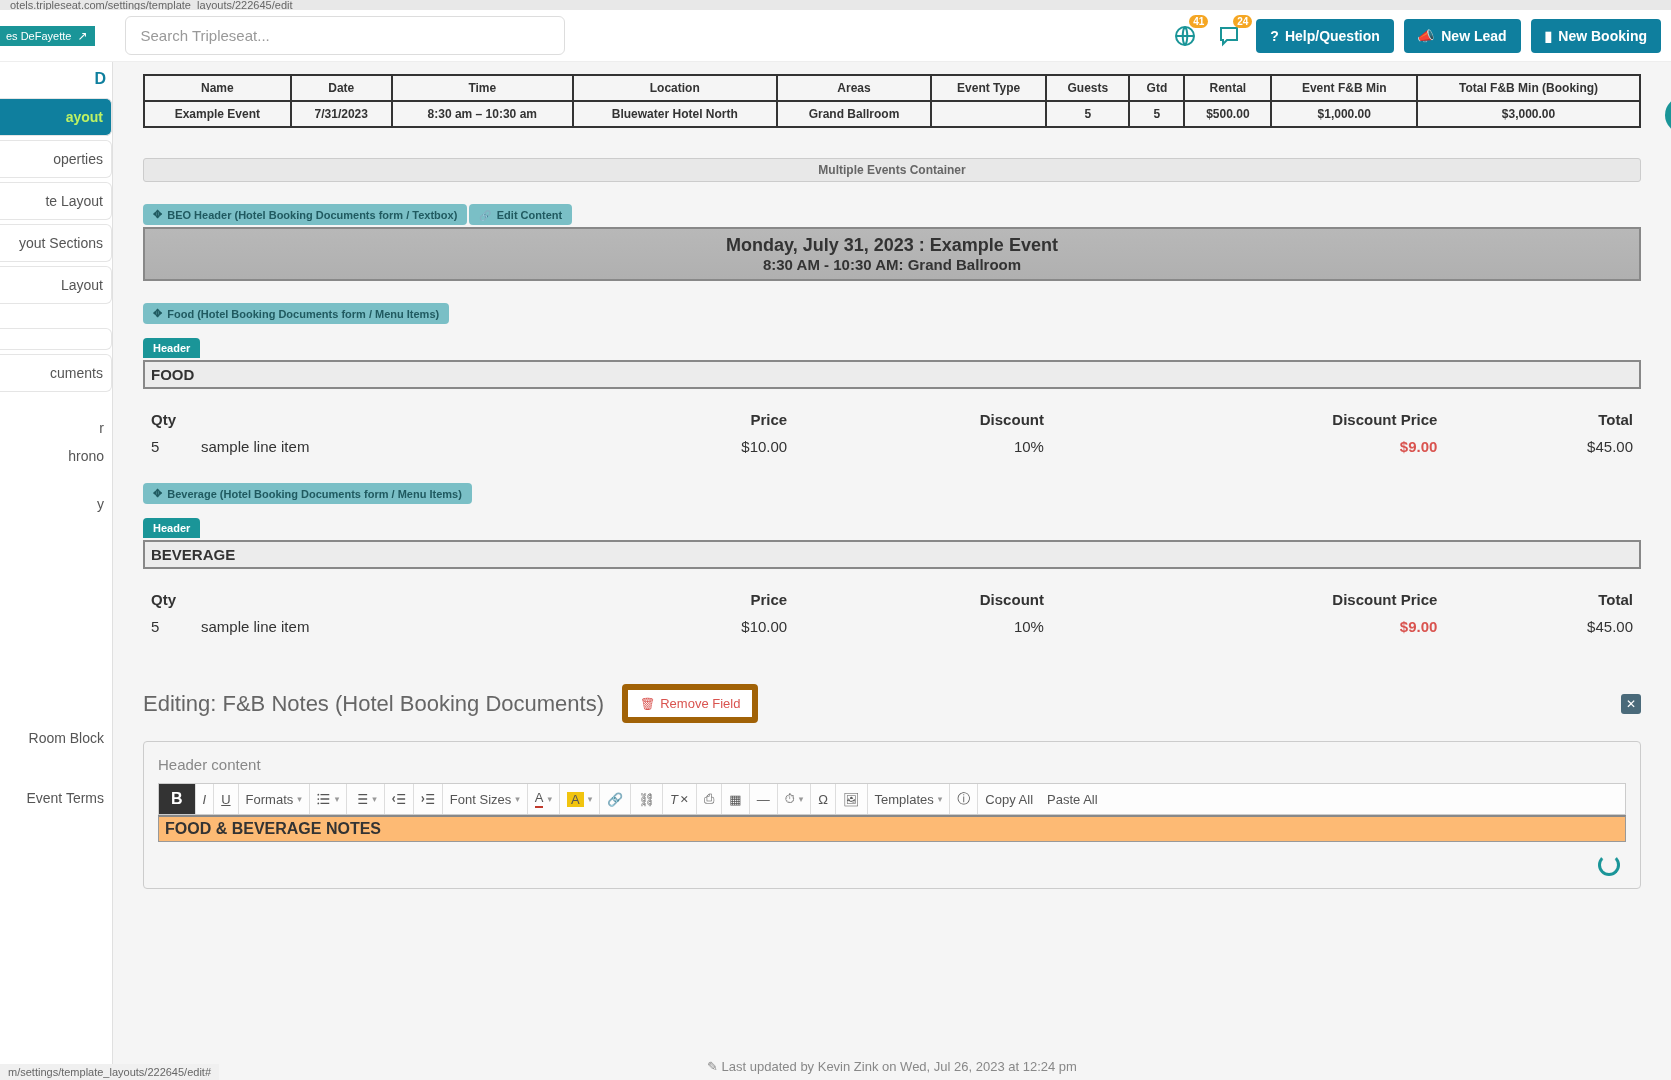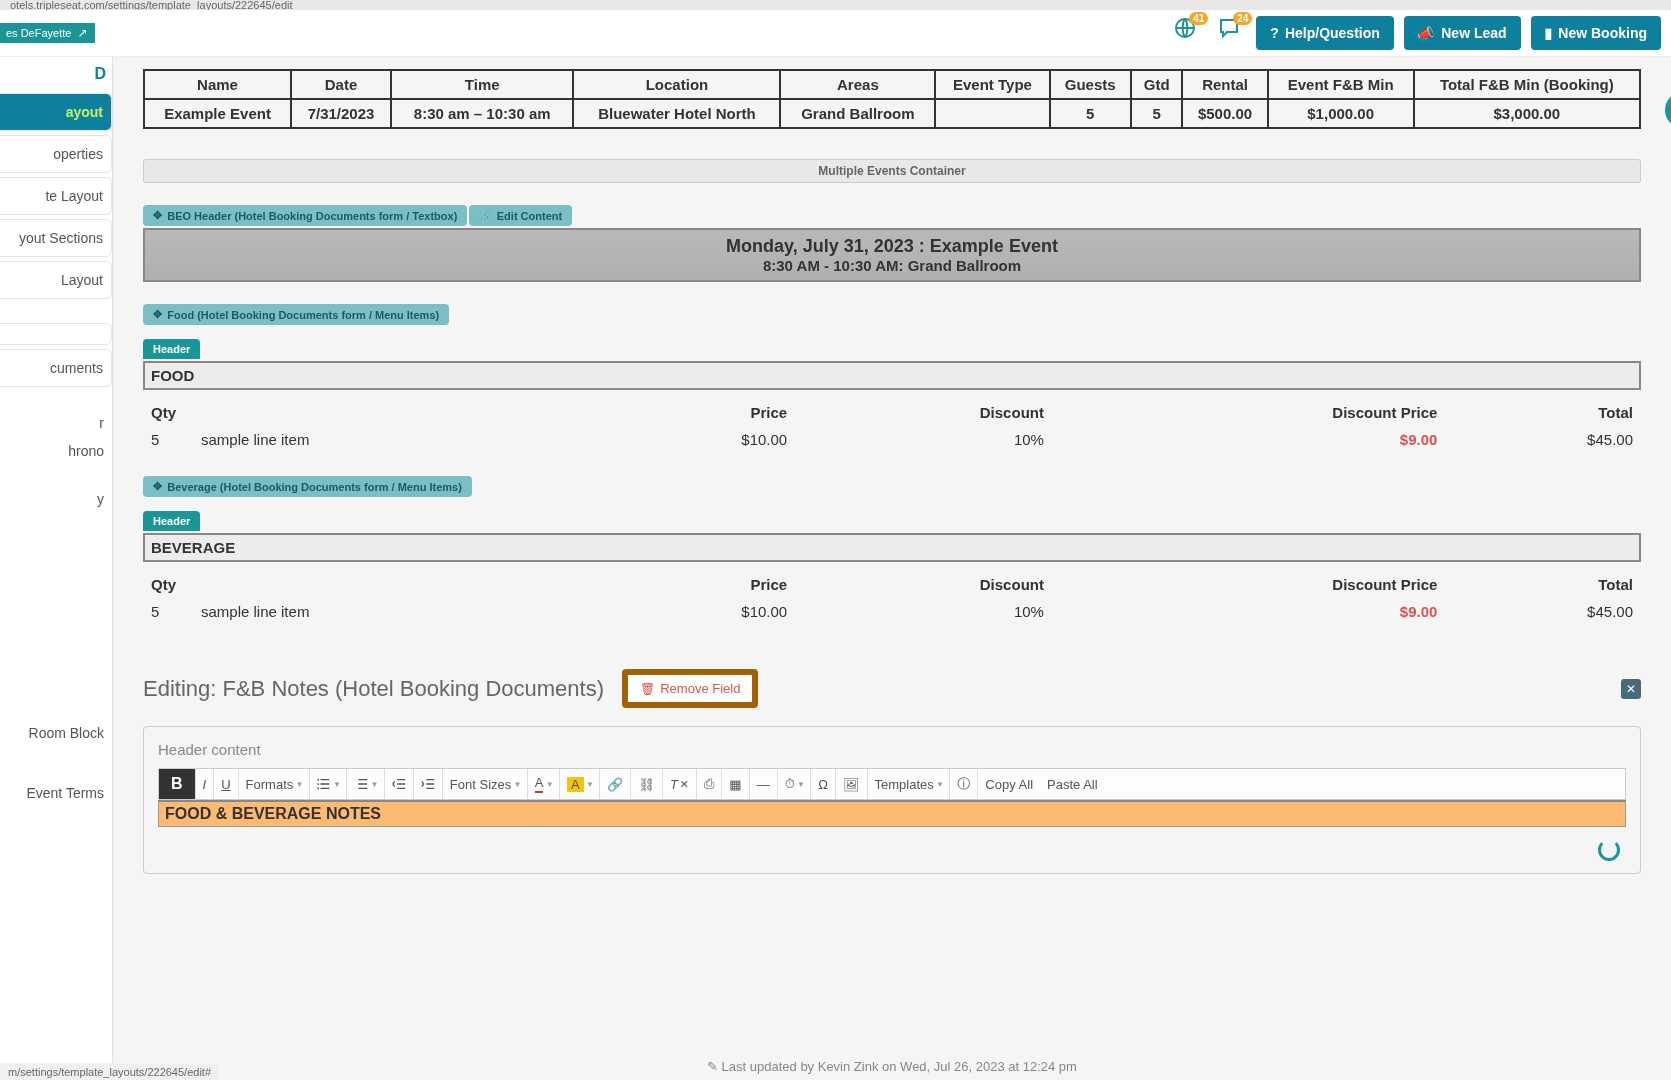--- a/index.html
+++ b/index.html
@@ -9,60 +9,60 @@
 .url-bar { background:#e8e8e8; height:10px; display:flex; align-items:center; padding:0 10px; font-size:11px; color:#666; overflow:hidden; position:relative; }
 
 .top-nav { background:#fff; display:flex; align-items:center; padding:6px 10px 6px 0; gap:10px; border-bottom:1px solid #eee; }
 .user-tag { background:#1a9598; color:#fff; font-size:11px; padding:3px 8px; border-radius:3px 0 0 3px; display:flex; align-items:center; gap:6px; margin-left:-2px; }
 .user-tag .ext { font-size:12px; }
 .search-box { margin-left:20px; width:440px; }
 .search-box input { width:100%; padding:10px 14px; border:1px solid #ddd; border-radius:6px; font-size:15px; color:#333; }
 .search-box input::placeholder { color:#999; }
 
 .nav-right { margin-left:auto; display:flex; align-items:center; gap:10px; }
-.icon-badge { position:relative; width:34px; height:34px; display:flex; align-items:flex-start; justify-content:center; }
+.icon-badge { position:relative; width:34px; height:34px; display:flex; align-items:center; justify-content:center; }
 .icon-badge svg { width:24px; height:24px; }
 .badge { position:absolute; top:-4px; right:-6px; background:#f5a623; color:#fff; font-size:10px; font-weight:bold; padding:1px 4px; border-radius:8px; }
 .header-btn { background:#0f7f9e; color:#fff; border:none; padding:9px 14px; border-radius:4px; font-size:14px; font-weight:600; display:flex; align-items:center; gap:6px; cursor:pointer; }
 .header-btn .icn { font-size:14px; }
 
 
 .layout { display:flex; height: calc(100vh - 74px); }
 .sidebar { width:113px; background:#fff; border-right:1px solid #e0e0e0; padding-top:6px; flex-shrink:0; }
 .sb-userid { font-size:16px; font-weight:600; color:#0f7f9e; padding:2px 6px 10px; text-align:right; }
 .sb-item { padding:10px 8px; font-size:14px; color:#555; text-align:right; border:1px solid #e5e5e5; border-left:none; border-radius:0 6px 6px 0; margin-bottom:4px; cursor:pointer; white-space:nowrap; overflow:hidden; }
 .sb-item.active { background:#0f7f9e; color:#bef264; font-weight:600; }
 .sb-gap { height:20px; }
 .sb-gap-lg { height:200px; }
 
 .main { flex:1; padding:12px 30px 0 30px; position:relative; overflow:hidden; }
 
 
-.evt-table { border-collapse:collapse; width:100%; font-size:15px; }
+.evt-table { border-collapse:collapse; width:100%; font-size:12px; }
 .evt-table th, .evt-table td { border:2px solid #333; padding:5px 8px; text-align:center; font-weight:700; }
 .evt-table td { font-weight:700; }
 
 .gear-tab { position:absolute; right:-30px; top:35px; background:#1a9598; color:#fff; width:36px; height:36px; border-radius:18px 0 0 18px; display:flex; align-items:center; justify-content:center; font-size:18px; }
 
 .panel-area { margin-top:30px; }
 .multi-container { background:#e8e8e8; border:1px solid #ccc; padding:4px; text-align:center; font-size:12px; color:#666; font-weight:600; border-radius:3px; }
 
 .tag-row { margin-top:22px; display:flex; gap:2px; }
 .tag { background:#7abfc6; color:#205a60; font-size:11px; font-weight:600; padding:4px 10px; border-radius:4px; display:inline-flex; align-items:center; gap:5px; }
 .tag.header-tag { background:#1a9598; color:#fff; border-radius:4px 4px 0 0; }
 .move-ic::before { content:"✥"; font-size:11px; }
 .link-ic::before { content:"🔗"; font-size:10px; }
 
 .event-hdr { border:2px solid #888; background:linear-gradient(#b8b8b8,#b0b0b0); padding:6px; text-align:center; margin-top:2px; }
 .event-hdr .ln1 { font-size:18px; font-weight:700; }
 .event-hdr .ln2 { font-size:15px; font-weight:600; }
 
 .section-hdr { border:2px solid #888; background:#ececec; padding:4px 6px; font-size:15px; font-weight:700; margin-top:2px; }
 
-.items-table { width:100%; margin-top:8px; font-size:15px; }
+.items-table { width:100%; margin-top:16px; font-size:15px; }
 .items-table th { text-align:right; font-weight:700; padding:4px 6px; }
 .items-table th:first-child { text-align:left; }
 .items-table td { padding:4px 6px; text-align:right; }
 .items-table td:first-child { text-align:left; width:48px; }
 .items-table td:nth-child(2) { text-align:left; }
 .disc-price { color:#d9534f; font-weight:600; }
 
 
 .editor-panel { margin-top:28px; padding:14px 0; border-top:1px solid transparent; }
 .editor-header { display:flex; align-items:center; gap:18px; }
@@ -96,20 +96,23 @@
 <body>
 
 <div class="url-bar">
   <span>otels.tripleseat.com/settings/template_layouts/222645/edit</span>
 </div>
 
 <div class="top-nav">
   <div class="user-tag">
     <span>es DeFayette</span>
     <span class="ext">↗</span>
+  </div>
+  <div class="search-box">
+    <input type="text" placeholder="Search Tripleseat..." style="">
   </div>
   <div class="nav-right">
     <div class="icon-badge">
       <svg viewBox="0 0 24 24">
           <circle cx="12" cy="12" r="9" fill="none" stroke="#1a9598" stroke-width="2"></circle>
           <path d="M3 12h18M12 3c3 3 3 15 0 18M12 3c-3 3-3 15 0 18" fill="none" stroke="#1a9598" stroke-width="2"></path>
         </svg>
       <span class="badge">41</span>
     </div>
     <div class="icon-badge">

